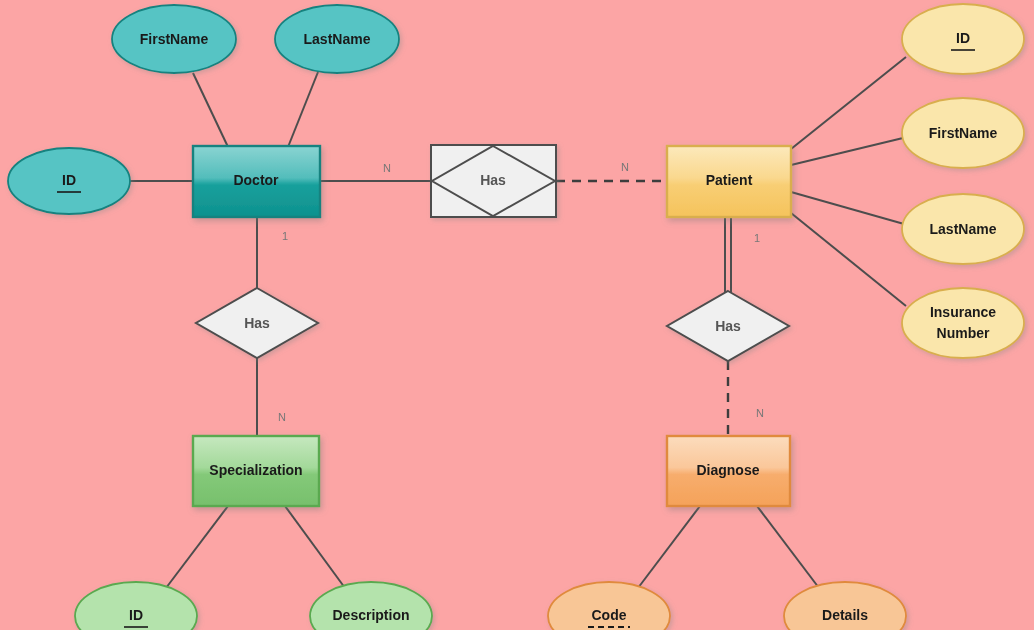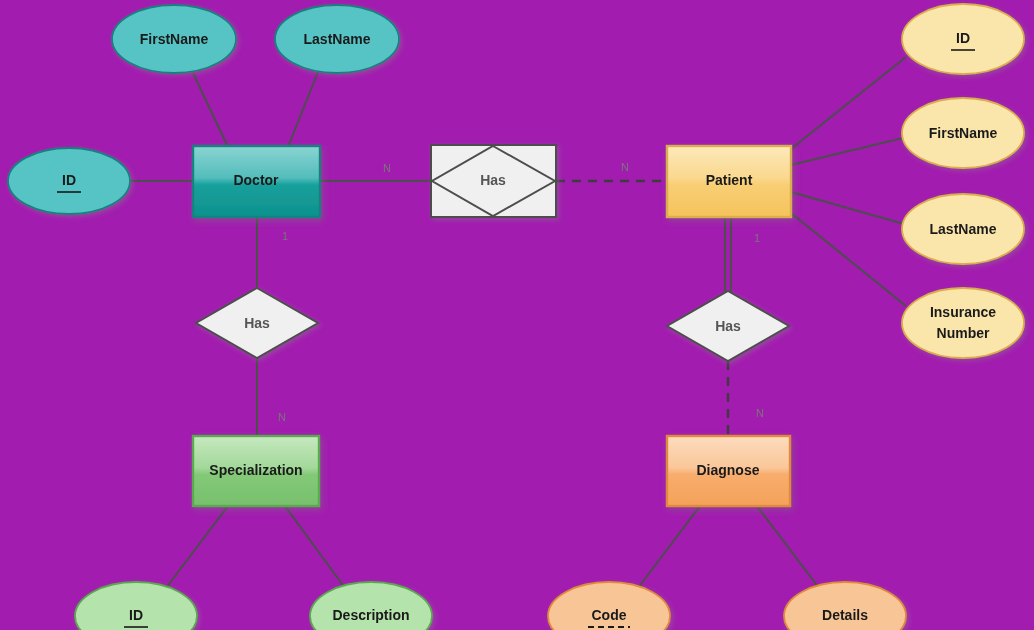--- a/index.html
+++ b/index.html
@@ -4,21 +4,21 @@
 <style>
   html, body {
     margin: 0;
     padding: 0;
     background: #ffffff;
   }
   #canvas {
     position: relative;
     width: 1034px;
     height: 630px;
-    background: #a21caf;
+    background: #fca5a5;
     overflow: hidden;
     font-family: "Liberation Sans", sans-serif;
   }
   svg#diagram {
     display: block;
     width: 1034px;
     height: 630px;
   }
   .ent-label, .attr-label, .rel-label, .card-label {
     font-family: "Liberation Sans", sans-serif;

